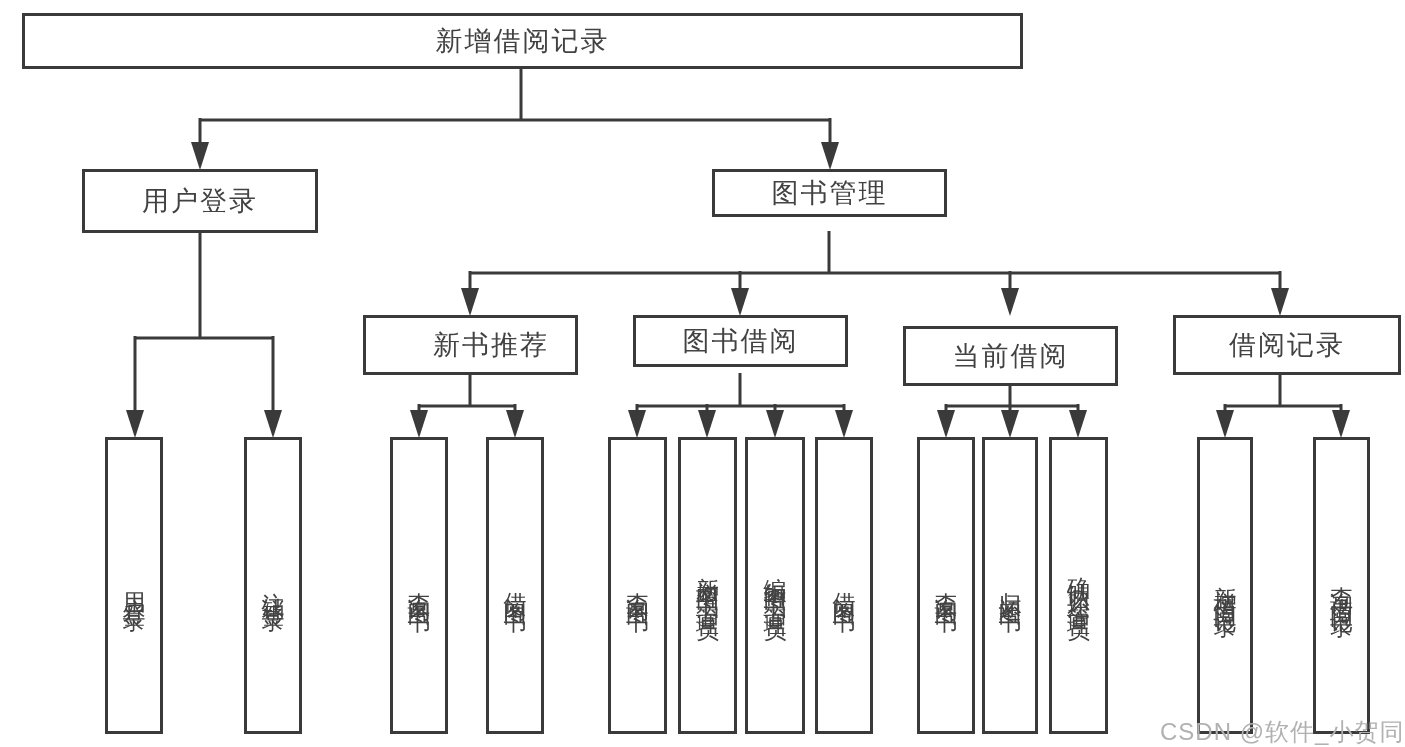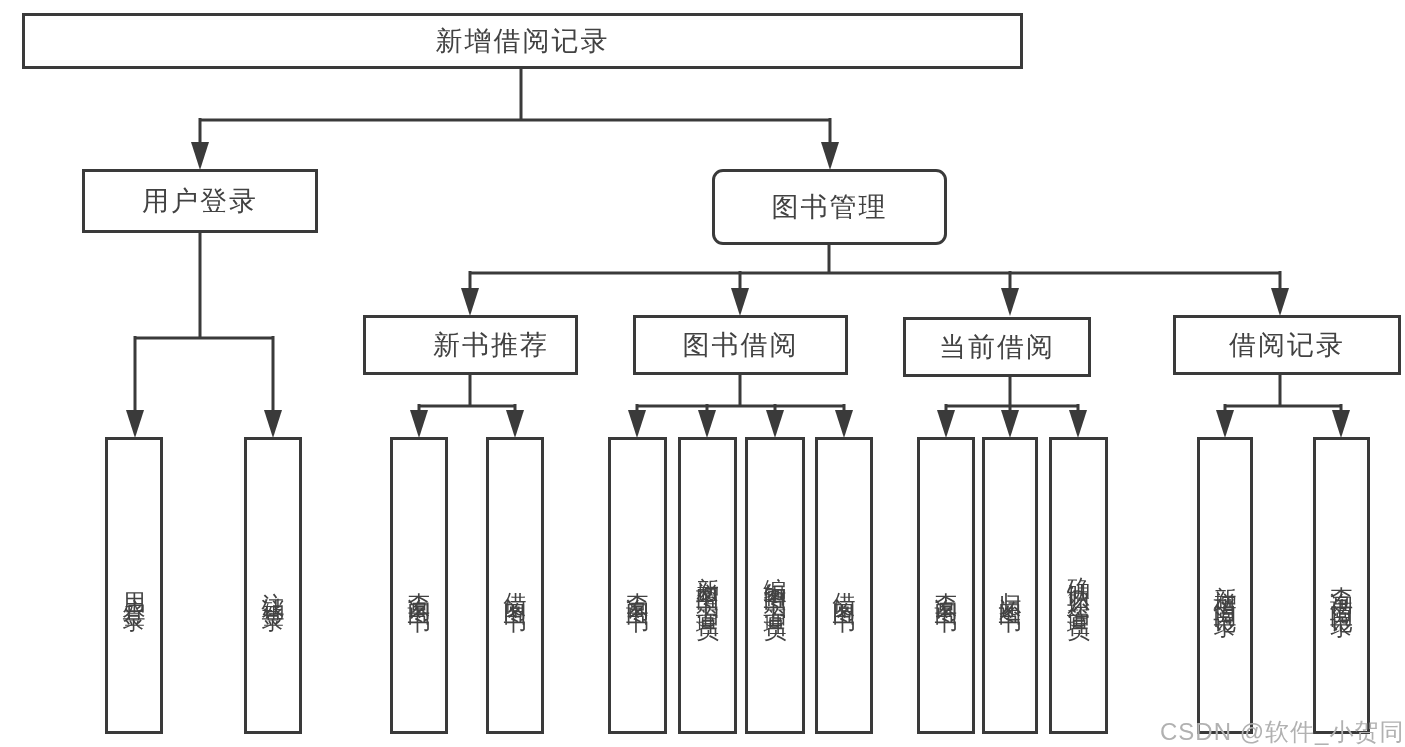--- a/index.html
+++ b/index.html
@@ -105,25 +105,25 @@
       <polygon points="1069,410 1087,410 1078,438"></polygon>
 
       <polygon points="1216,410 1234,410 1225,438"></polygon>
       <polygon points="1332,410 1350,410 1341,438"></polygon>
     </g>
   </svg>
 
   <div class="node h-label" style="left:22px; top:13px; width:1001px; height:56px;">新增借阅记录</div>
 
   <div class="node h-label" style="left:82px; top:169px; width:236px; height:64px;">用户登录</div>
-  <div class="node h-label" style="left:712px; top:169px; width:235px; height:76px;border-radius:11px;">图书管理</div>
+  <div class="node h-label" style="left:712px; top:169px; width:235px; height:48px;">图书管理</div>
 
   <div class="node h-label" style="left:363px; top:315px; width:215px; height:60px;padding-left:41px;">新书推荐</div>
-  <div class="node h-label" style="left:633px; top:315px; width:215px; height:60px;">图书借阅</div>
-  <div class="node h-label" style="left:903px; top:317px; width:188px; height:60px;">当前借阅</div>
+  <div class="node h-label" style="left:633px; top:315px; width:215px; height:52px;">图书借阅</div>
+  <div class="node h-label" style="left:903px; top:326px; width:215px; height:60px;">当前借阅</div>
   <div class="node h-label" style="left:1173px; top:315px; width:228px; height:60px;">借阅记录</div>
 
   <div class="node leaf" style="left:105px; width:58px;">用户登录</div>
   <div class="node leaf" style="left:244px; width:58px;">注销登录</div>
   <div class="node leaf" style="left:390px; width:58px;">查询图书</div>
   <div class="node leaf" style="left:486px; width:58px;">借阅图书</div>
   <div class="node leaf" style="left:608px; width:59px;">查询图书</div>
   <div class="node leaf" style="left:678px; width:59px;">新增图书（管理员）</div>
   <div class="node leaf" style="left:745px; width:60px;">编辑图书（管理员）</div>
   <div class="node leaf" style="left:815px; width:58px;">借阅图书</div>

